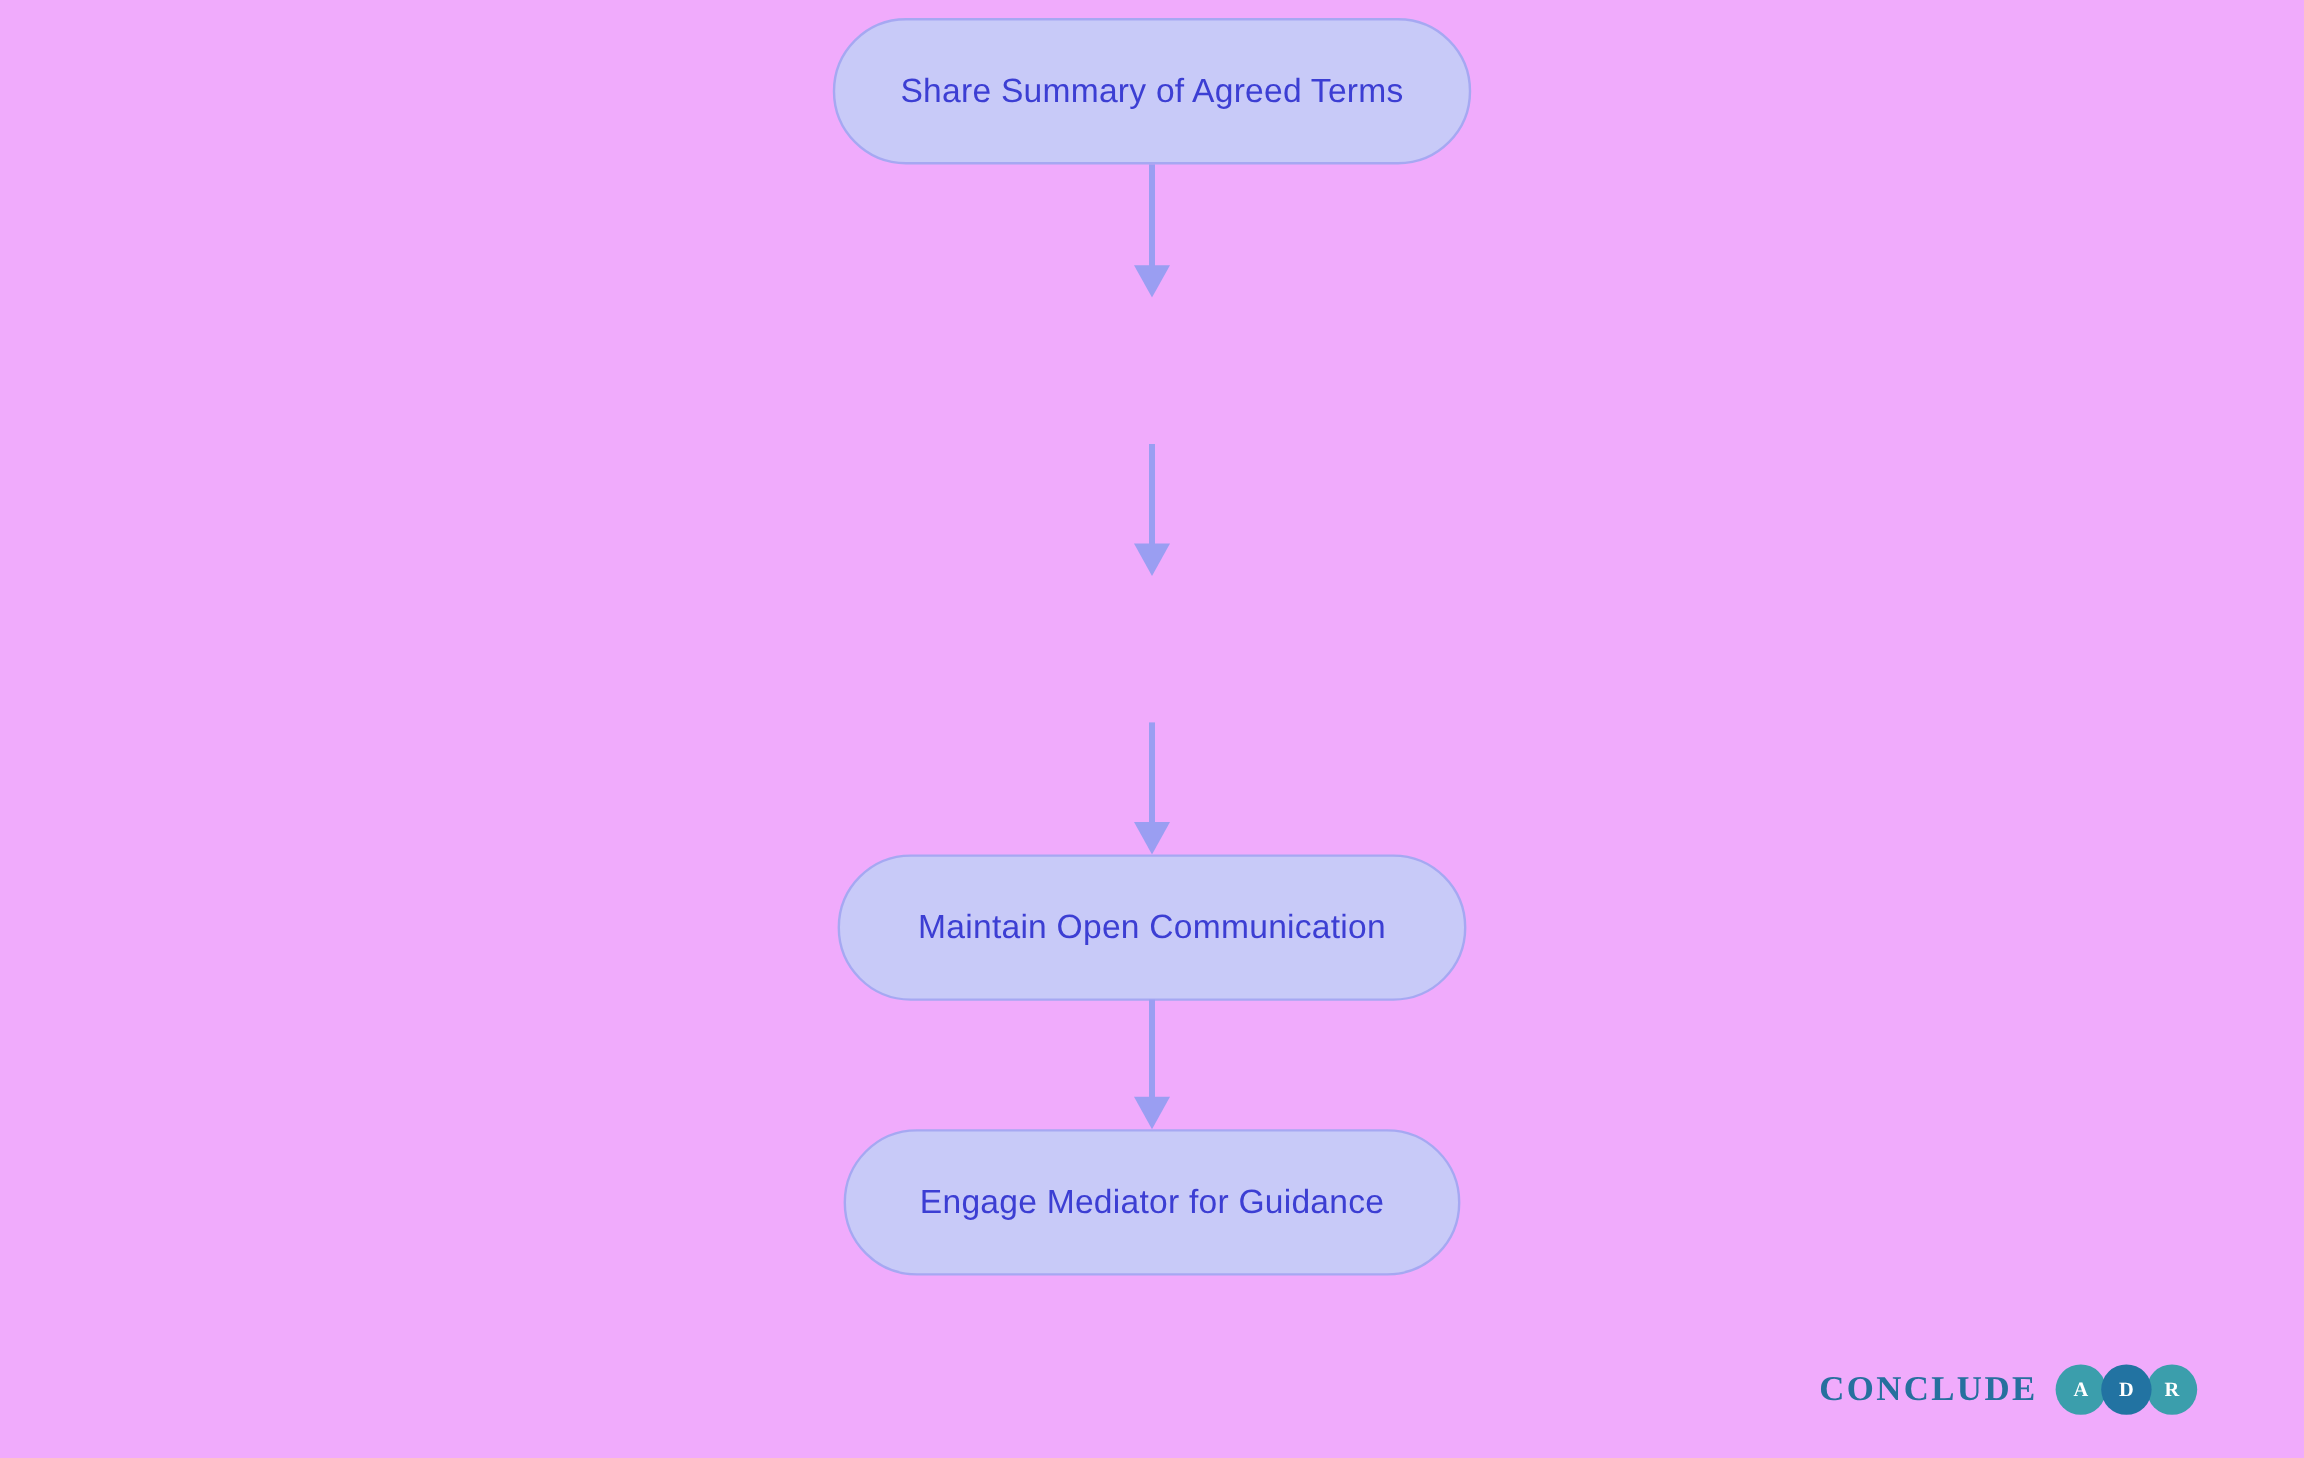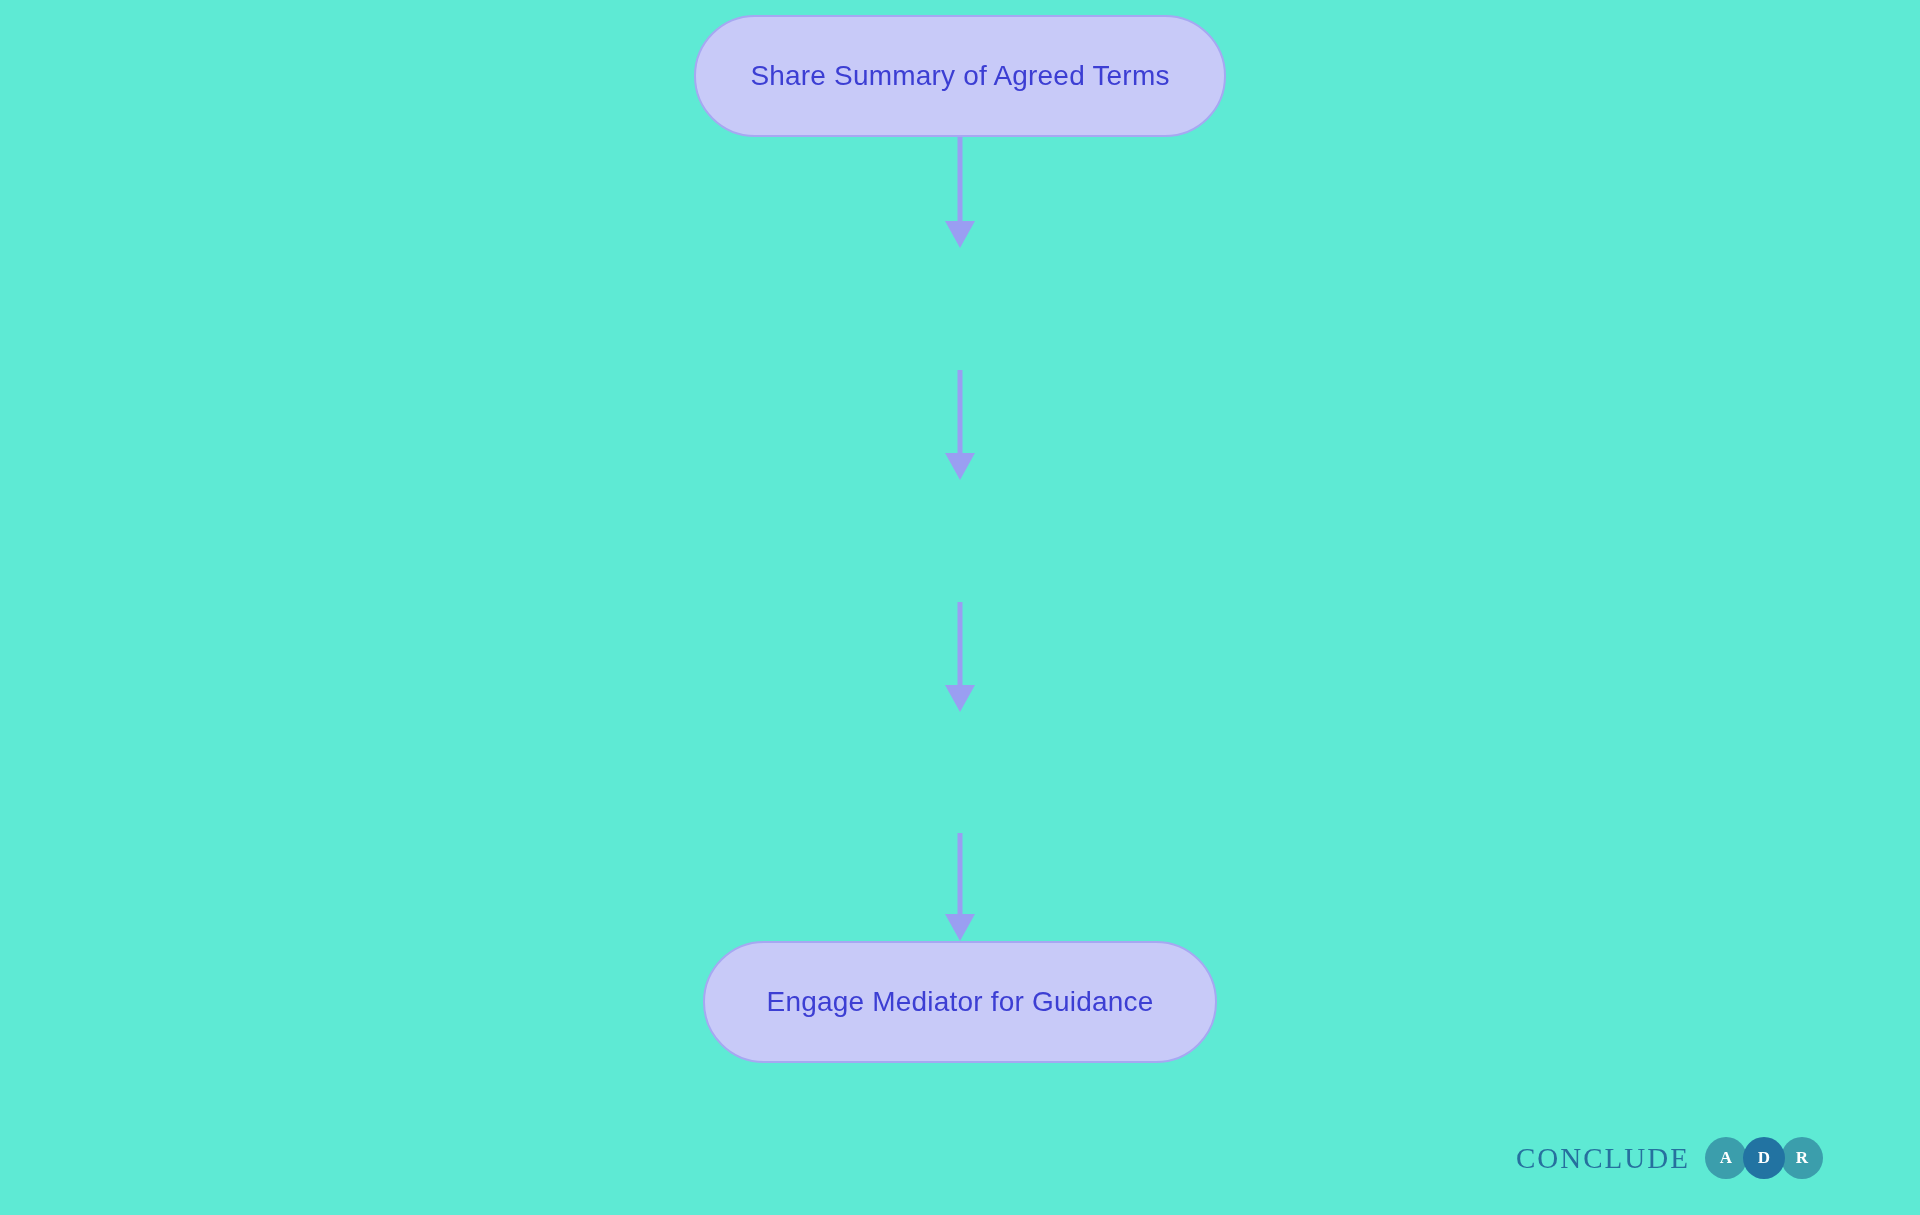--- a/index.html
+++ b/index.html
@@ -5,21 +5,21 @@
   html, body {
     margin: 0;
     padding: 0;
     background: #ffffff;
     font-family: "Liberation Sans", sans-serif;
   }
   .canvas {
     position: relative;
     width: 1920px;
     height: 1215px;
-    background: #5eead4;
+    background: #f0abfc;
     overflow: hidden;
   }
   
   .node {
     position: absolute;
     box-sizing: border-box;
     height: 122px;
     background: #c8caf8;
     border: 2px solid #a6a8f2;
     border-radius: 61px;
@@ -74,21 +74,21 @@
     position: absolute;
     left: 1516px;
     top: 1130px;
     height: 56px;
     display: flex;
     align-items: center;
     gap: 15px;
   }
   .wordmark {
     font-family: "Liberation Serif", serif;
-    font-weight: 400;
+    font-weight: 700;
     font-size: 29px;
     letter-spacing: 2px;
     color: #26709e;
     white-space: nowrap;
     text-align: center;
   }
   .badges {
     display: flex;
     align-items: center;
   }
@@ -128,20 +128,23 @@
     <div class="shaft"></div>
     <div class="head"></div>
   </div>
 
 
   <div class="arrow arrow-3">
     <div class="shaft"></div>
     <div class="head"></div>
   </div>
 
+  <div class="node node-4">
+    <span>Maintain Open Communication</span>
+  </div>
 
   <div class="arrow arrow-4">
     <div class="shaft"></div>
     <div class="head"></div>
   </div>
 
   <div class="node node-5">
     <span>Engage Mediator for Guidance</span>
   </div>
 

